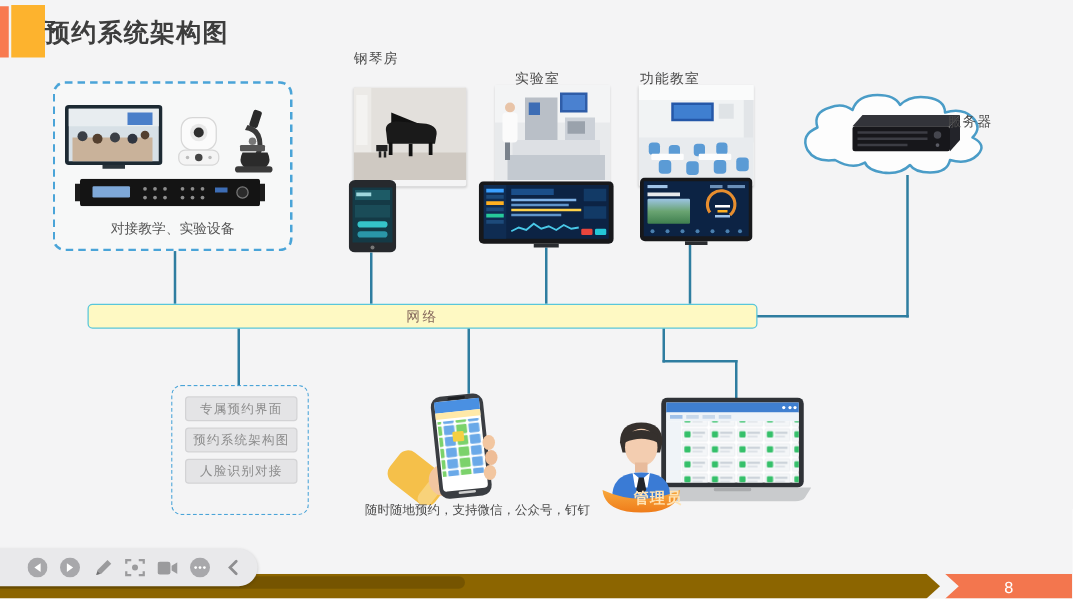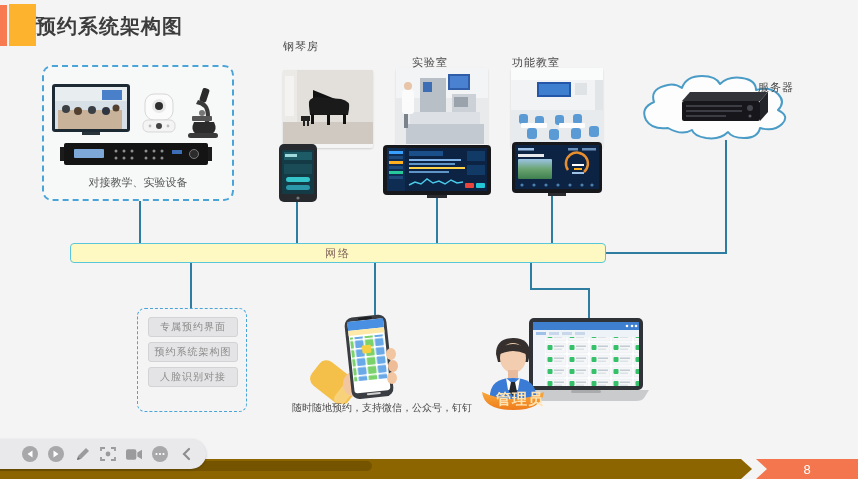--- a/index.html
+++ b/index.html
@@ -24,21 +24,21 @@
   .room-label{font-size:11px;color:#4a4a4a;letter-spacing:1px;}
   .photo{border-radius:2px;box-shadow:0 1px 2px rgba(0,0,0,.15);}
   
   .net-bar{left:70px;top:243px;width:534px;height:18px;background:#fef9c3;border:1px solid #59c6da;
            border-radius:4px;display:flex;align-items:center;justify-content:center;
            font-size:11px;color:#85685c;letter-spacing:2px;}
   .srv-label{font-size:11px;color:#4a4a4a;letter-spacing:1px;}
   
   .caption{left:292px;top:401px;width:192px;text-align:left;font-size:10px;color:#4a4a4a;}
   
-  .badge-text{left:496px;top:390px;width:50px;text-align:left;font-size:15px;font-weight:bold;color:#ffe3b3;letter-spacing:1px;}
+  .badge-text{left:496px;top:390px;width:50px;text-align:right;font-size:12px;font-weight:bold;color:#ffe3b3;letter-spacing:1px;}
   
   .toolbar{left:-22px;top:439px;width:228px;height:30px;background:#e9e9eb;border-radius:16px;
            box-shadow:0 1px 3px rgba(0,0,0,.2);display:flex;align-items:center;justify-content:flex-end;
            gap:10px;padding-right:12px;box-sizing:border-box;z-index:6;}
   .tb-btn{width:16px;height:16px;display:flex;align-items:center;justify-content:center;cursor:pointer;}
   
   .bar-olive{left:0;top:459px;width:752px;height:20px;background:#8c6500;
              clip-path:polygon(0 0,calc(100% - 11px) 0,100% 50%,calc(100% - 11px) 100%,0 100%);z-index:4;}
   .bar-shadow{left:0;top:461px;width:372px;height:10px;background:rgba(0,0,0,.16);border-radius:0 10px 10px 0;z-index:5;}
   .bar-orange{left:756px;top:459px;width:102px;height:20px;background:#f3764e;color:#fff;
@@ -277,21 +277,21 @@
       <polygon points="10,0 88,0 80,9 2,9" fill="#33343a"></polygon>
       <rect x="2" y="9" width="78" height="20" rx="2" fill="#17171b"></rect>
       <polygon points="88,0 88,20 80,29 80,9" fill="#23242a"></polygon>
       <rect x="6" y="13" width="56" height="2" fill="#3c3d44"></rect>
       <rect x="6" y="18" width="56" height="2" fill="#3c3d44"></rect>
       <rect x="6" y="23" width="40" height="2" fill="#3c3d44"></rect>
       <circle cx="70" cy="16" r="3" fill="#45464e"></circle>
       <circle cx="70" cy="24" r="1.5" fill="#5a5b64"></circle>
     </svg>
   </span>
-  <div class="abs srv-label" style="left:758px;top:80px;">服务器</div>
+  <div class="abs srv-label" style="left:758px;top:90px;">服务器</div>
 
   <div class="abs net-bar">
     <span>网络</span>
   </div>
 
   <div class="abs feature-box">
     <div class="abs pill" style="top:8px;">专属预约界面</div>
     <div class="abs pill" style="top:33px;">预约系统架构图</div>
     <div class="abs pill" style="top:58px;">人脸识别对接</div>
   </div>

